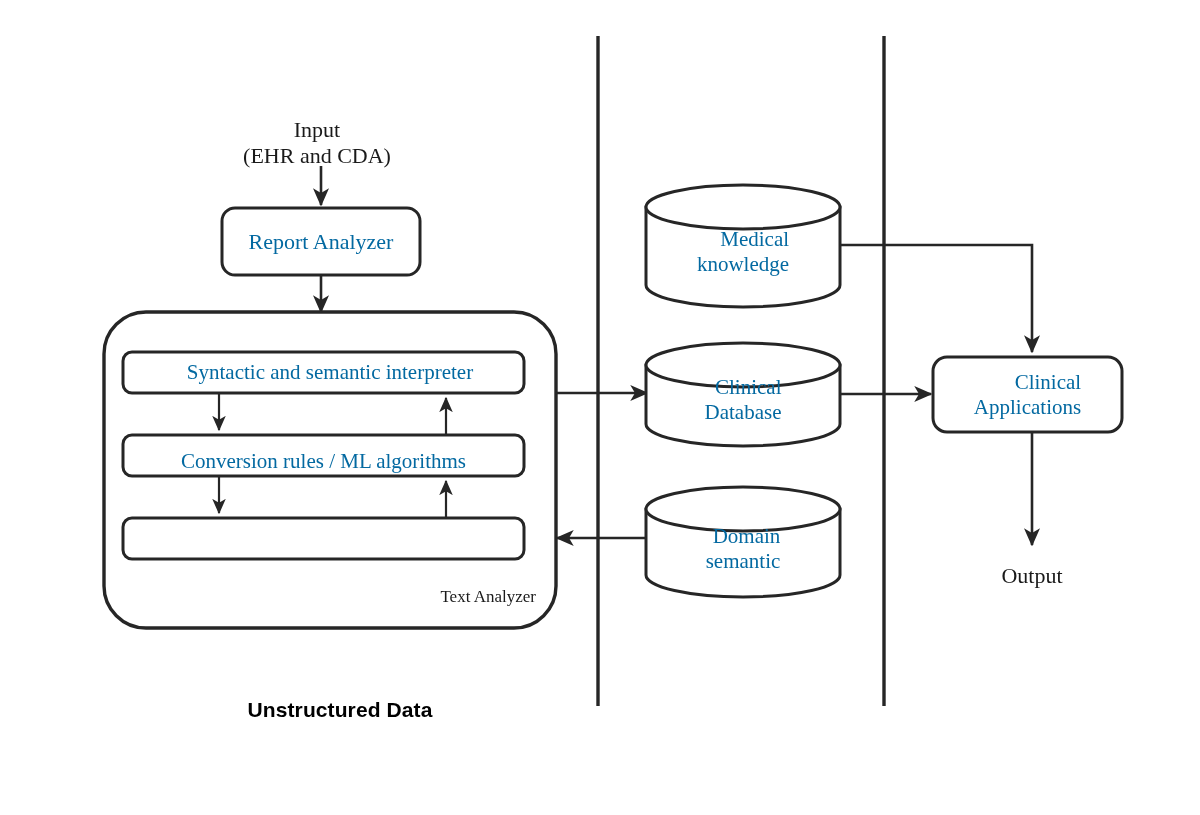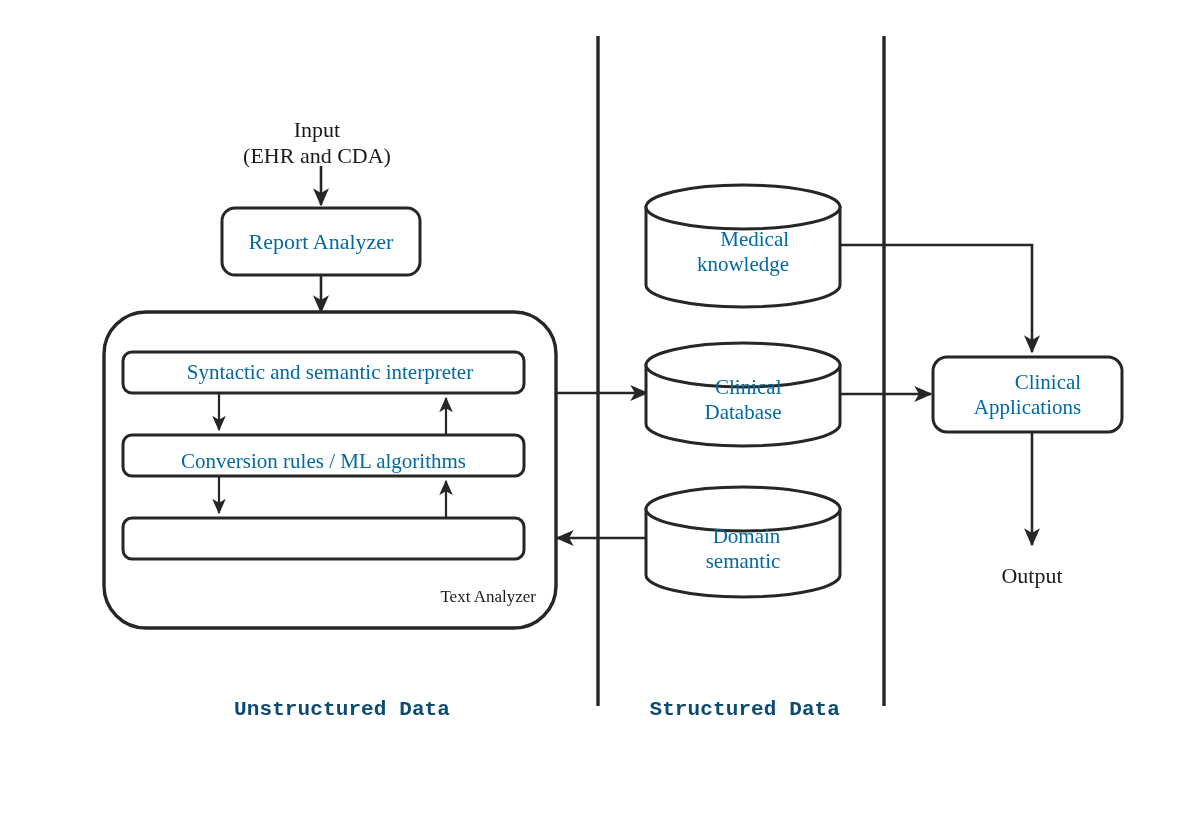--- a/index.html
+++ b/index.html
@@ -39,24 +39,24 @@
   .free-label {
     position: absolute;
     text-align: center;
     line-height: 1.2;
     color: #1a1a1a;
     font-family: "Liberation Serif", "DejaVu Serif", serif;
     white-space: pre-line;
   }
   .section-label {
     position: absolute;
-    text-align: right;
+    text-align: center;
     font-weight: bold;
-    color: #0c4a6e;
-    font-family: Liberation Mono, monospace;
+    color: #000000;
+    font-family: Liberation Sans, sans-serif;
     letter-spacing: 0.1px;
   }
 </style>
 </head>
 <body>
 
 <div id="page">
 
   <svg id="diagram-svg" viewBox="0 0 1200 815">
     <defs>
@@ -135,15 +135,14 @@
   <div class="node-label" style="left:646px; top:512px; width:194px; height:74px; font-size:21px;">Domain
 semantic</div>
 
   <div class="node-label" style="left:933px; top:357px; width:189px; height:75px; font-size:21px;">Clinical
 Applications</div>
 
   <div class="free-label" style="left:962px; top:563px; width:140px; font-size:22px;">Output</div>
 
   <div class="section-label" style="left:230px; top:698px; width:220px; font-size:21px;">Unstructured Data</div>
 
-  <div class="section-label" style="left:640px; top:698px; width:200px; font-size:21px;">Structured Data</div>
 
 </div>
 
 </body></html>

